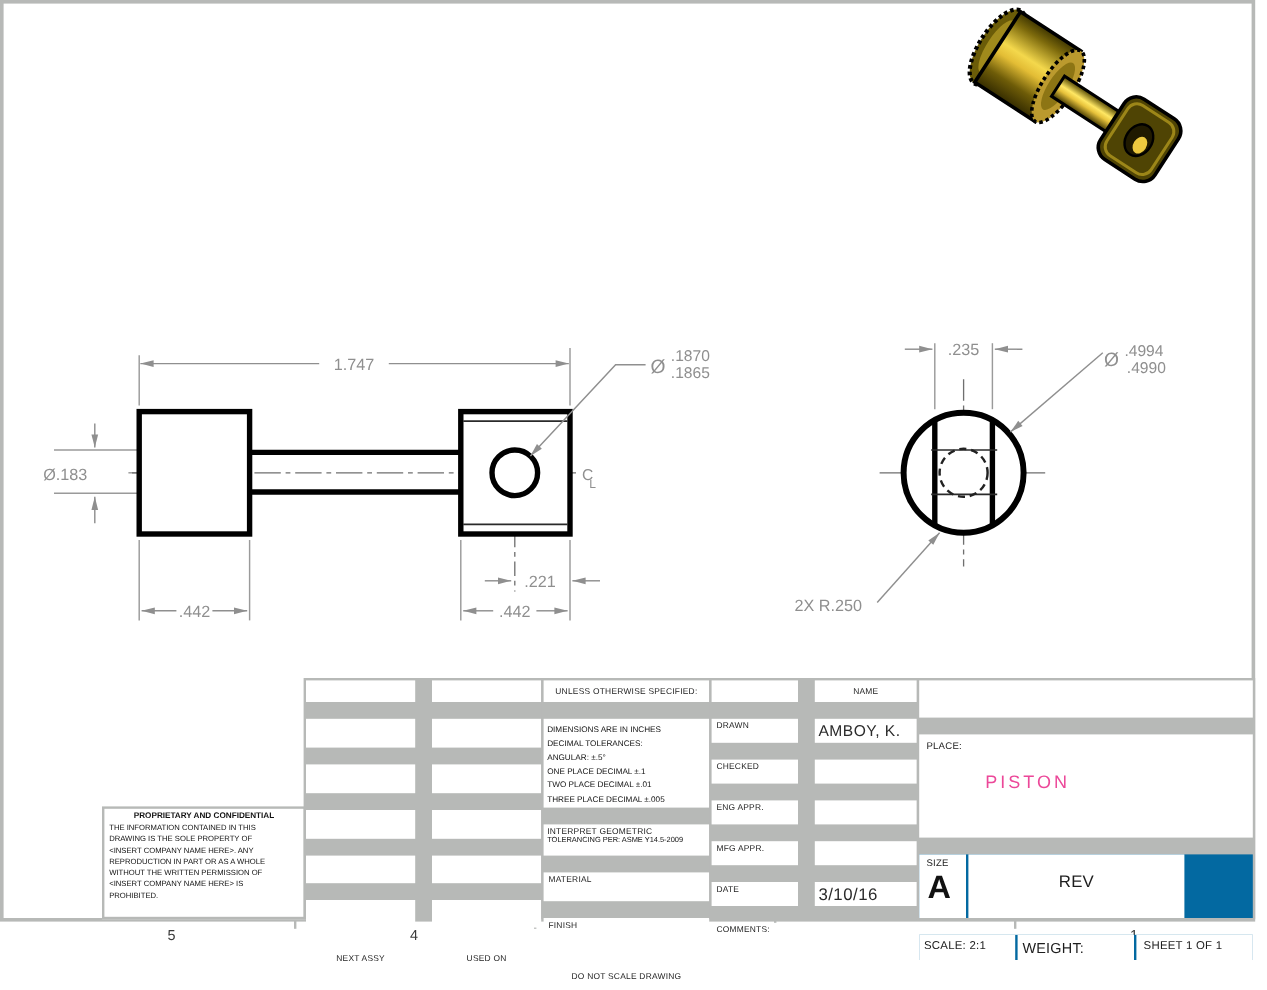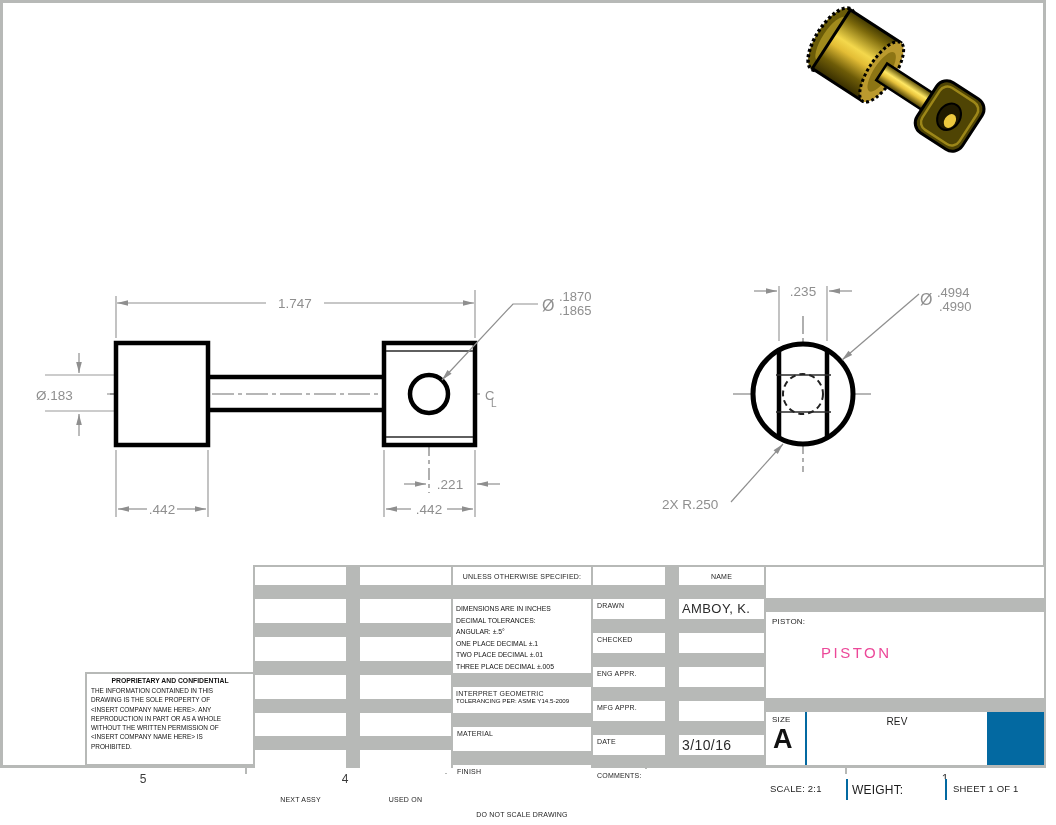--- a/index.html
+++ b/index.html
@@ -263,30 +263,30 @@
 
     <div class="cell" style="grid-column:1/-1">
       <span class="lbl7 padlab">COMMENTS:</span>
     </div>
   </div>
 
   <div class="tb" style="left:764px;top:565px;width:282px;height:201px;
        grid-template-columns:1fr;grid-template-rows:31px 86px 53px 21px;">
     <div class="cell"></div>
     <div class="cell">
-      <span class="lbl7 padlab" style="font-size:8px;top:5px;left:6px">PISTON:</span>
+      <span class="lbl7 padlab" style="font-size:8px;top:5px;left:6px">PLACE:</span>
       <span style="position:absolute;left:55px;top:32px;font-size:15px;letter-spacing:2.5px;color:#ec4899">PISTON</span>
     </div>
     <div class="subgrid" style="grid-template-columns:39px 1fr 55px">
       <div class="cell">
         <span class="lbl7" style="position:absolute;left:6px;top:3px;font-size:8px">SIZE</span>
         <span style="position:absolute;left:7px;top:12px;font-size:27px;font-weight:bold;color:#111">A</span>
       </div>
       <div class="cell">
-        <span class="lbl7" style="position:absolute;left:50%;transform:translateX(-50%);top:4px;font-size:10px">REV</span>
+        <span class="lbl7" style="position:absolute;left:50%;transform:translateX(-50%);top:14px;font-size:14px">REV</span>
       </div>
     </div>
     <div class="subgrid" style="grid-template-columns:80px 97px 1fr">
       <div class="cell">
         <span class="lbl7" style="position:absolute;left:4px;top:4px;font-size:9.5px">SCALE: 2:1</span>
       </div>
       <div class="cell">
         <span class="lbl7" style="position:absolute;left:4px;top:4px;font-size:12px">WEIGHT:</span>
       </div>
       <div class="cell">

